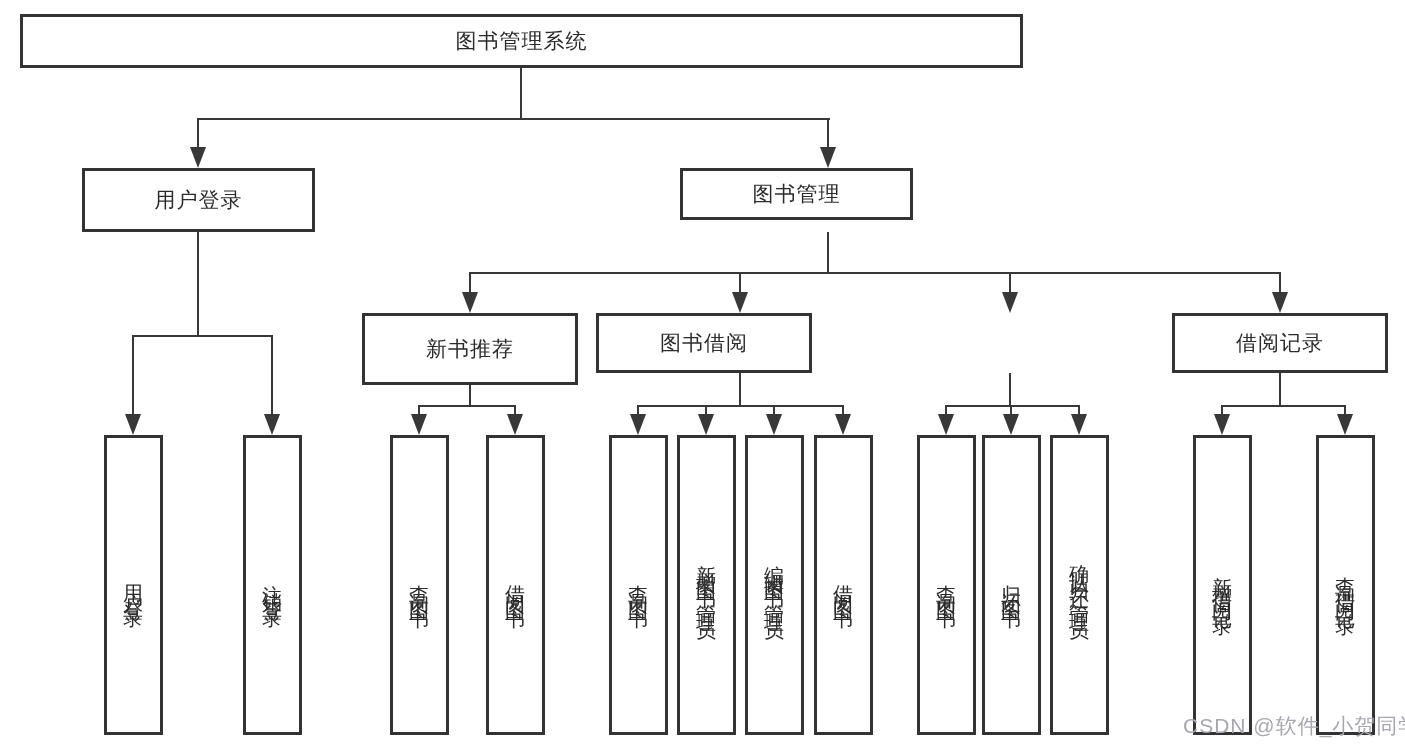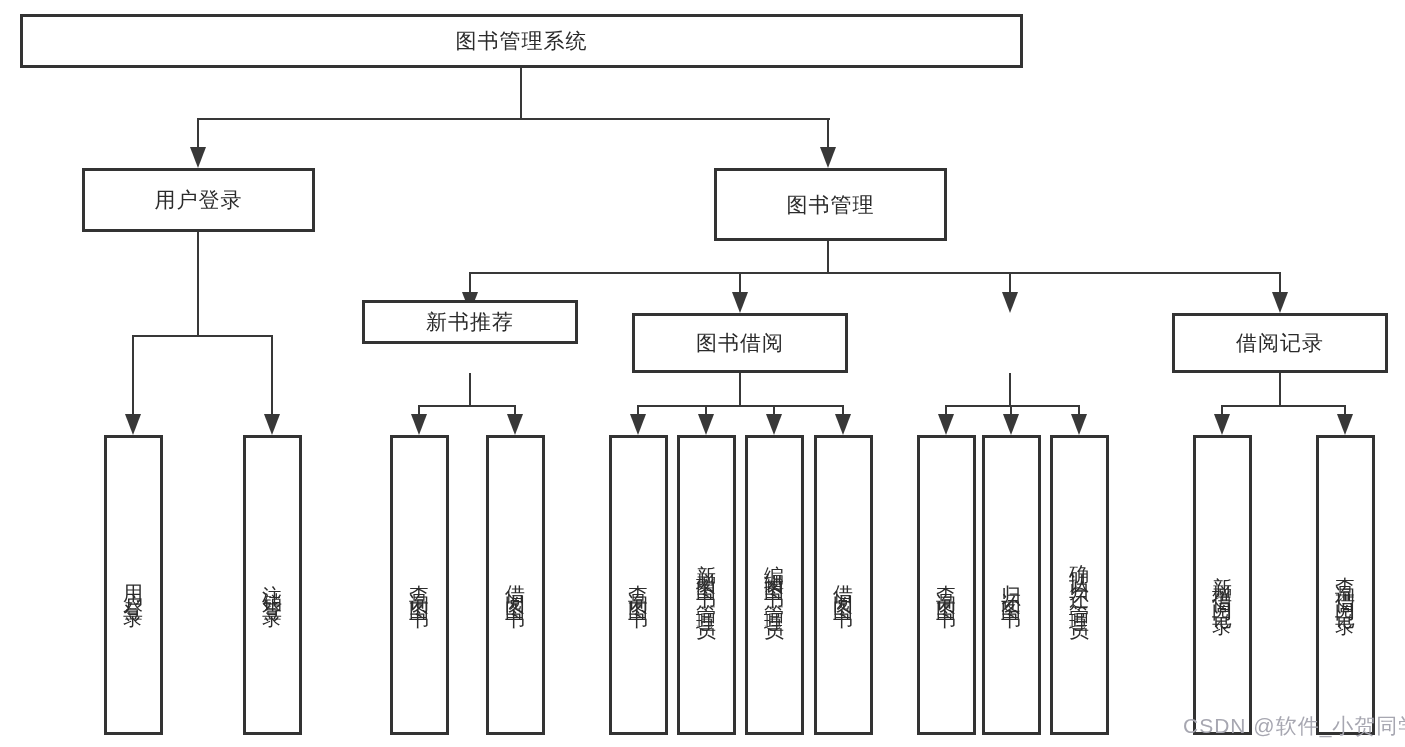--- a/index.html
+++ b/index.html
@@ -65,21 +65,21 @@
   <div class="vline" style="left:520px; top:68px; height:51px;"></div>
   <div class="hline" style="left:197px; top:118px; width:633px;"></div>
   <div class="vline" style="left:197px; top:118px; height:31px;"></div>
   <div class="arrow" style="left:190px; top:147px;"></div>
   <div class="vline" style="left:827px; top:118px; height:31px;"></div>
   <div class="arrow" style="left:820px; top:147px;"></div>
 
   <div class="box" style="left:82px; top:168px; width:233px; height:64px;">
     <span>用户登录</span>
   </div>
-  <div class="box" style="left:714px; top:168px; width:233px; height:73px;">
+  <div class="box" style="left:680px; top:168px; width:233px; height:52px;">
     <span>图书管理</span>
   </div>
 
   <div class="vline" style="left:197px; top:232px; height:105px;"></div>
   <div class="hline" style="left:132px; top:335px; width:141px;"></div>
   <div class="vline" style="left:132px; top:335px; height:81px;"></div>
   <div class="arrow" style="left:125px; top:414px;"></div>
   <div class="vline" style="left:271px; top:335px; height:81px;"></div>
   <div class="arrow" style="left:264px; top:414px;"></div>
 
@@ -87,24 +87,24 @@
   <div class="hline" style="left:469px; top:272px; width:812px;"></div>
   <div class="vline" style="left:469px; top:272px; height:23px;"></div>
   <div class="arrow" style="left:462px; top:292px;"></div>
   <div class="vline" style="left:739px; top:272px; height:23px;"></div>
   <div class="arrow" style="left:732px; top:292px;"></div>
   <div class="vline" style="left:1009px; top:272px; height:23px;"></div>
   <div class="arrow" style="left:1002px; top:292px;"></div>
   <div class="vline" style="left:1279px; top:272px; height:23px;"></div>
   <div class="arrow" style="left:1272px; top:292px;"></div>
 
-  <div class="box" style="left:362px; top:300px; width:216px; height:44px;">
+  <div class="box" style="left:362px; top:313px; width:216px; height:72px;">
     <span>新书推荐</span>
   </div>
-  <div class="box" style="left:632px; top:313px; width:216px; height:60px;">
+  <div class="box" style="left:596px; top:313px; width:216px; height:60px;">
     <span>图书借阅</span>
   </div>
   <div class="box" style="left:1172px; top:313px; width:216px; height:60px;">
     <span>借阅记录</span>
   </div>
 
   <div class="vline" style="left:469px; top:373px; height:34px;"></div>
   <div class="hline" style="left:418px; top:405px; width:98px;"></div>
   <div class="vline" style="left:418px; top:405px; height:12px;"></div>
   <div class="arrow" style="left:411px; top:414px;"></div>

